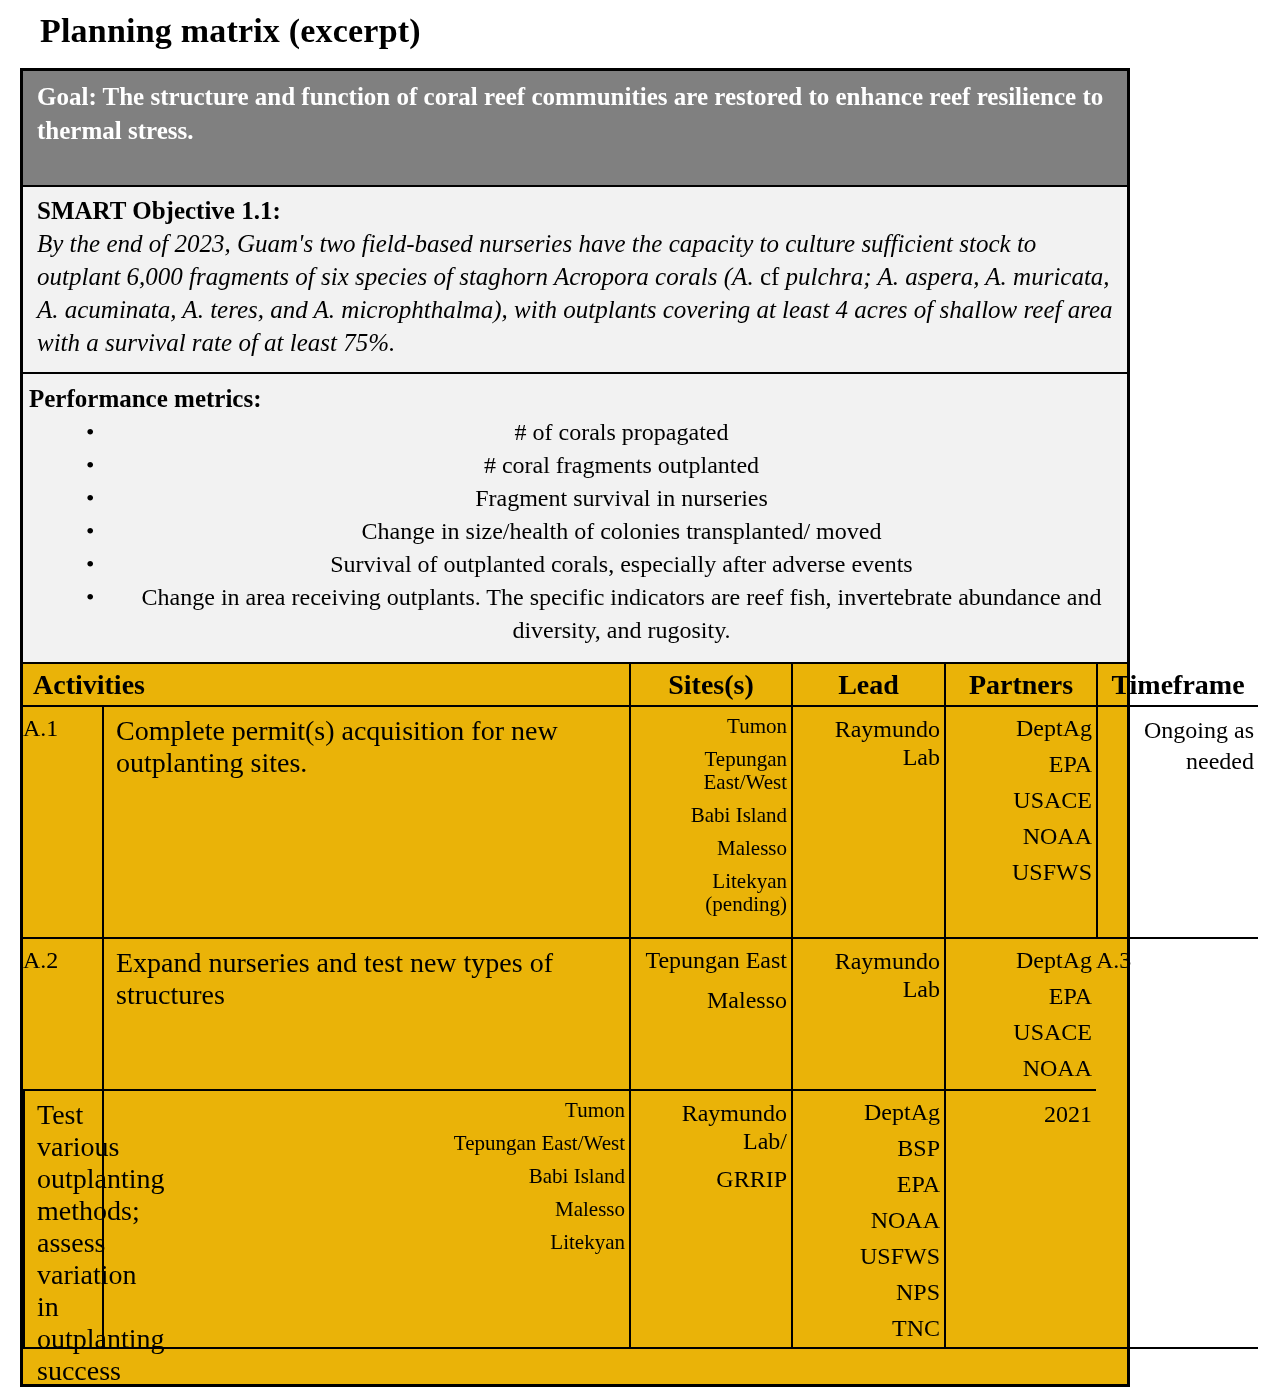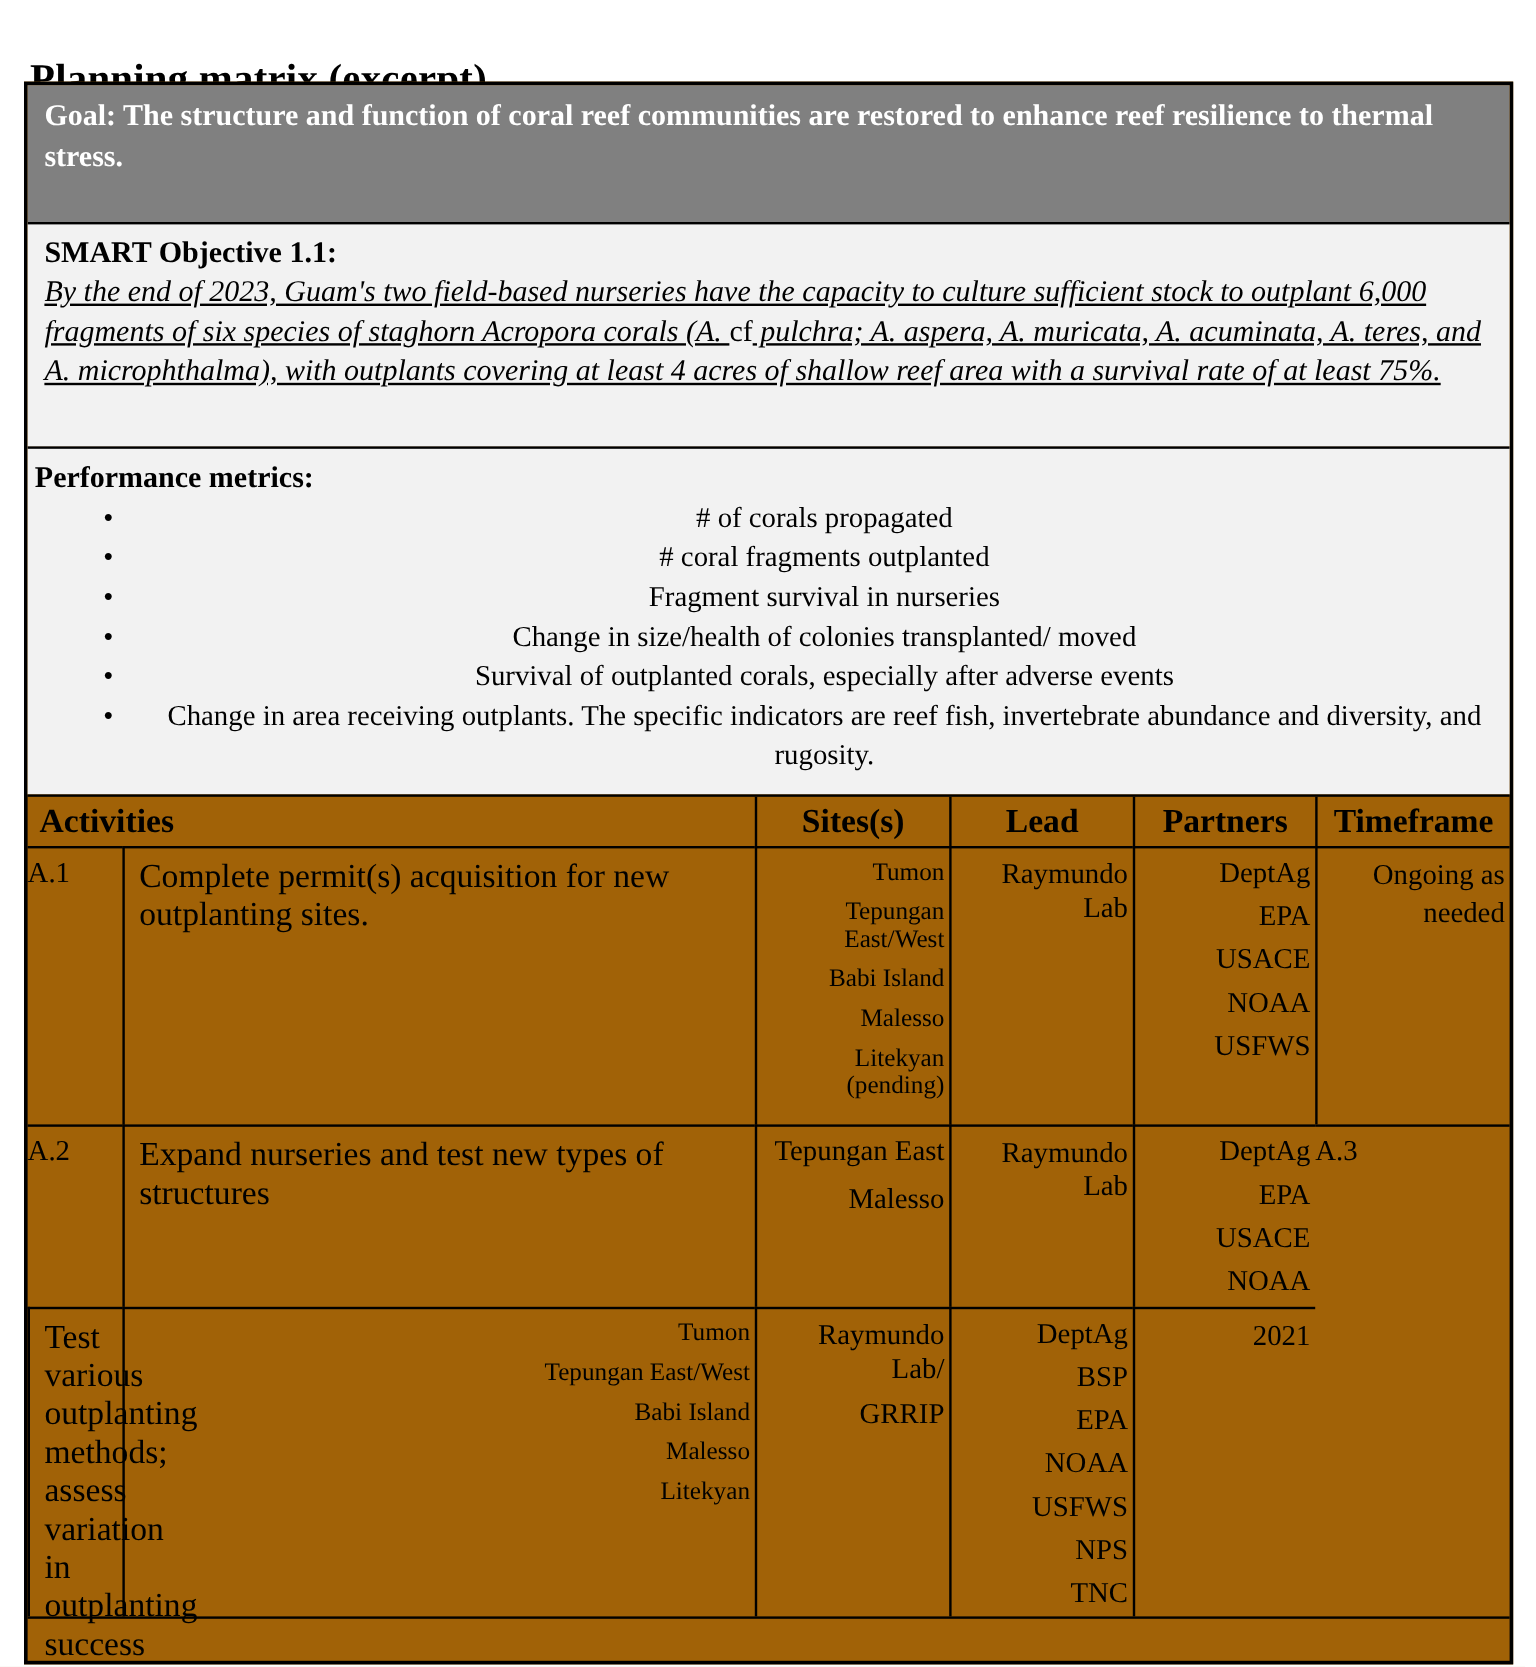--- a/index.html
+++ b/index.html
@@ -5,44 +5,44 @@
   * { margin: 0; padding: 0; box-sizing: border-box; }
   html, body { background: #ffffff; }
   body {
     width: 1280px; height: 1389px;
     position: relative;
     font-family: "Liberation Serif", serif;
     color: #000;
     overflow: hidden;
   }
   .page-title {
-    position: absolute; left: 25px; top: 12px;
-    font-size: 34px; font-weight: bold; letter-spacing: 0.2px; margin-top: 36px;
+    position: absolute; left: 40px; top: 12px;
+    font-size: 34px; font-weight: bold; letter-spacing: 0.2px;
   }
   .doc {
     position: absolute; left: 20px; top: 68px;
-    width: 1241px; height: 1319px;
+    width: 1110px; height: 1319px;
     border: 3px solid #000;
-    background: #a16207;
+    background: #eab308;
   }
   
   .goal {
     height: 114px;
     padding: 9px 14px;
     font-size: 25px; font-weight: bold; line-height: 34px;
   }
   
   .objective {
     height: 187px;
     border-top: 2px solid #000;
     padding: 8px 14px;
   }
   .obj-heading { font-size: 25px; font-weight: bold; line-height: 32px; }
   .obj-body { font-size: 25px; line-height: 33px; }
-  .obj-body .it { font-style: italic; text-decoration: underline; }
+  .obj-body .it { font-style: italic; }
   .obj-body .up { font-style: normal; margin-top: 28px; }
   
   .metrics {
     height: 290px;
     border-top: 2px solid #000;
     padding: 9px 6px;
   }
   .met-heading { font-size: 25px; font-weight: bold; line-height: 32px; }
   .met-list { margin-top: 1px; text-align: center; }
   .met-item {

